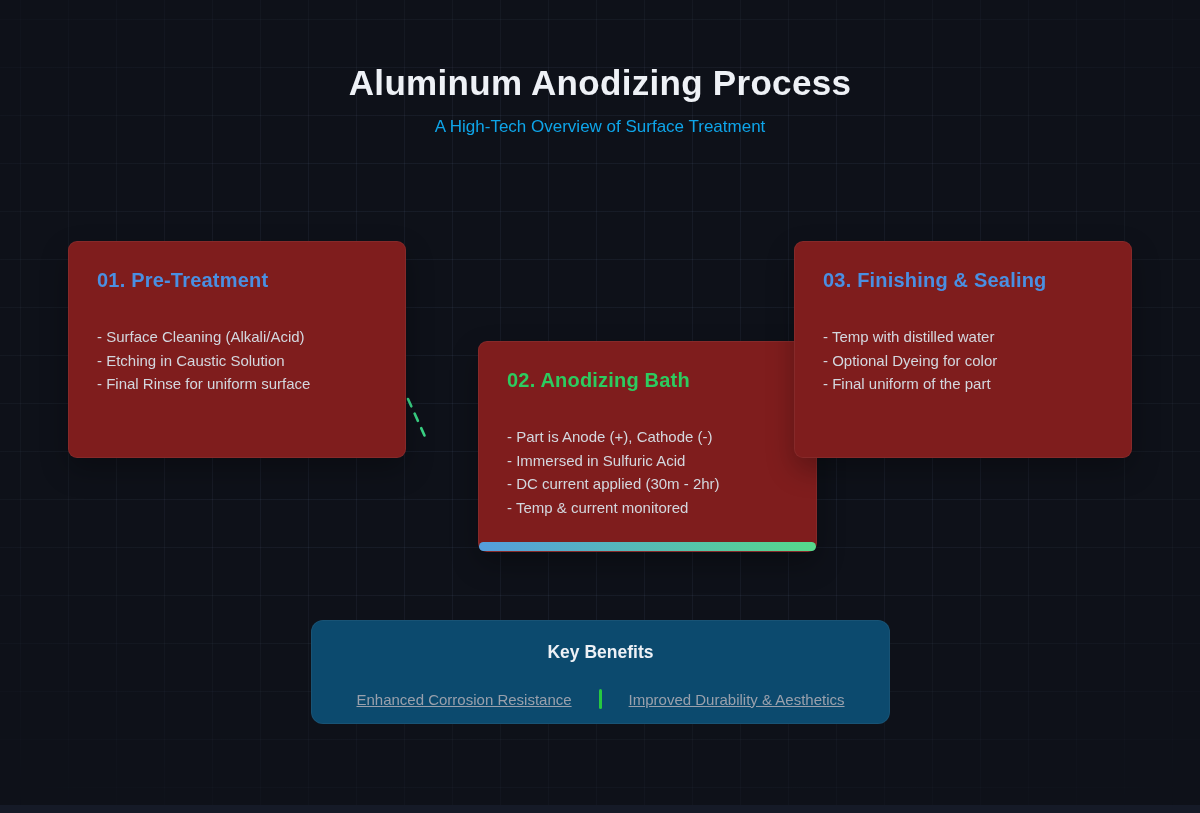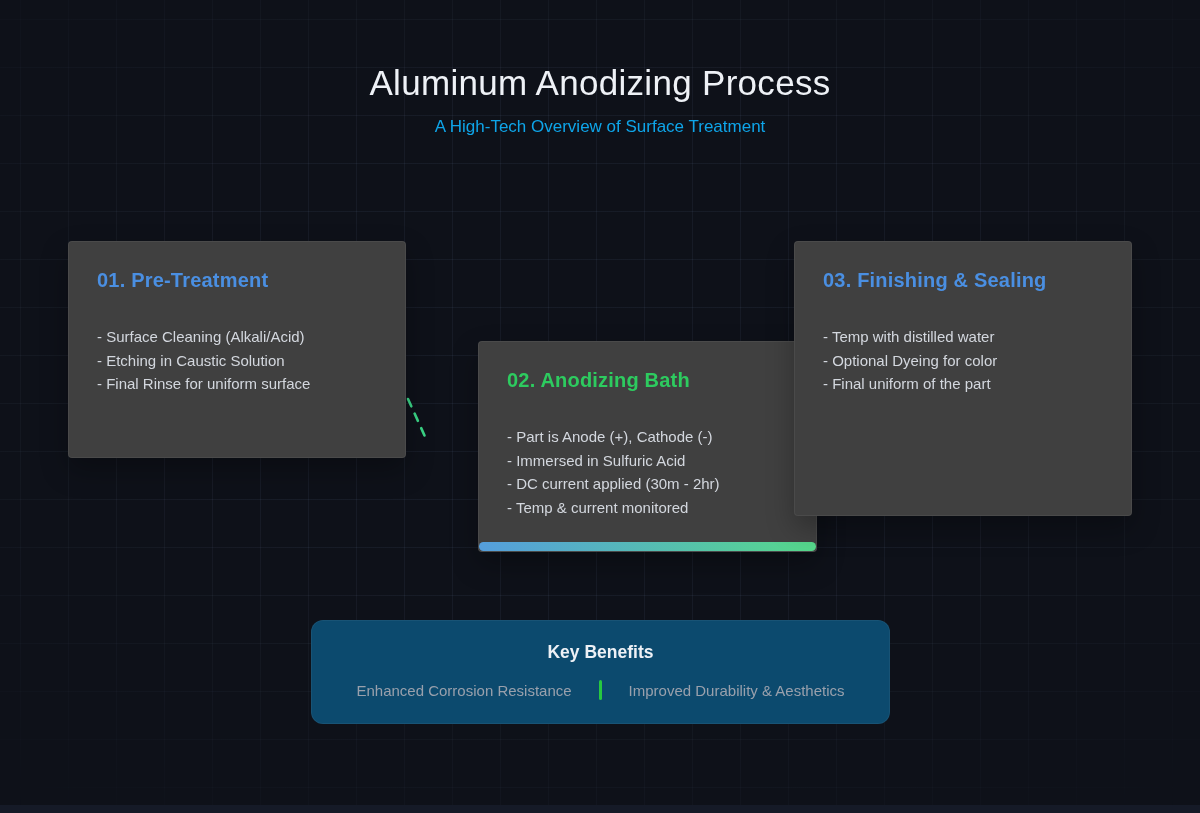--- a/index.html
+++ b/index.html
@@ -25,41 +25,41 @@
     background-size: 48px 48px;
     background-position: 20px 19px;
     -webkit-mask-image: radial-gradient(ellipse 78% 72% at 50% 44%, #000 45%, transparent 100%);
     mask-image: radial-gradient(ellipse 78% 72% at 50% 44%, #000 45%, transparent 100%);
   }
   .header { position: absolute; top: 0; left: 0; width: 100%; text-align: center; }
   .page-title {
     margin: 0;
     padding-top: 63px;
     font-size: 35px;
-    font-weight: 400;
+    font-weight: 700;
     letter-spacing: 0.3px;
     color: #eef1f6;
   }
   .page-subtitle {
     margin: 14px 0 0;
     font-size: 17px;
     color: #0ea5e9;
   }
   .card {
     position: absolute;
     box-sizing: border-box;
-    background: #404040;
+    background: #7f1d1d;
     border: 1px solid rgba(255,255,255,0.055);
-    border-radius: 4px;
+    border-radius: 9px;
     padding: 27px 28px;
     box-shadow: 0 12px 28px rgba(0,0,0,0.28);
   }
   .card-1 { left: 68px;  top: 241px; width: 338px; height: 217px; }
   .card-2 { left: 431px; top: 341px; width: 339px; height: 211px; margin-left: 47px; }
-  .card-3 { left: 794px; top: 241px; width: 338px; height: 275px; }
+  .card-3 { left: 794px; top: 241px; width: 338px; height: 217px; }
   .card-title {
     margin: 0 0 33px;
     font-size: 20px;
     font-weight: 700;
     letter-spacing: 0.2px;
   }
   .card-title.blue  { color: var(--accent-blue, #4a8fe2); }
   .card-title.green { color: var(--accent-green, #2dcb5f); }
   .card-list {
     list-style: none;
@@ -100,27 +100,28 @@
     text-align: center;
     padding-top: 21px;
   }
   .benefits-title {
     margin: 0;
     font-size: 17.5px;
     font-weight: 700;
     color: #eef1f6;
   }
   .benefits-row {
-    margin-top: 17px;
+    margin-top: 26px;
     display: flex;
     align-items: center;
     justify-content: center;
     gap: 27px;
     font-size: 15px;
     color: #99a0ac;
+    text-decoration: underline;
   }
   .benefits-divider {
     display: inline-block;
     width: 3px;
     height: 20px;
     border-radius: 2px;
     background: var(--divider-green, #27c840);
   }
   .footer-strip {
     position: absolute;

